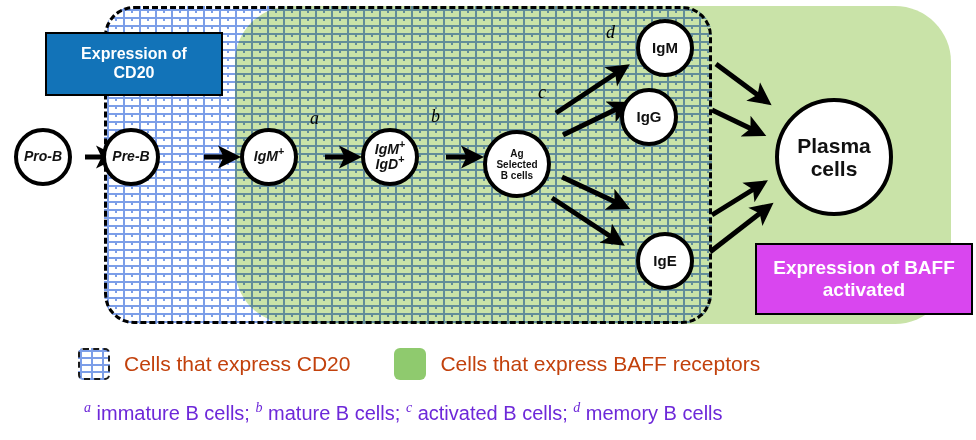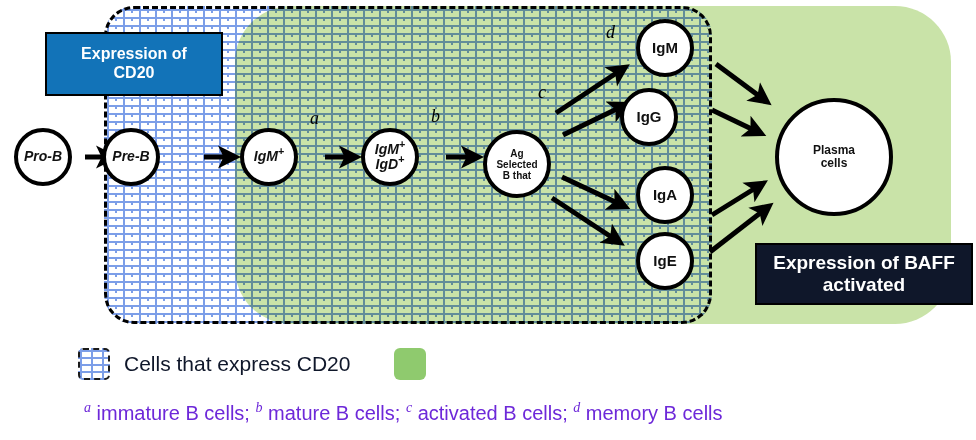--- a/index.html
+++ b/index.html
@@ -84,22 +84,22 @@
     top: 32px;
     width: 178px;
     height: 64px;
     background: #1273b8;
     font-size: 16px;
   }
   #baff-callout {
     left: 755px;
     top: 243px;
     width: 218px;
-    height: 62px;
-    background: #0f172a;
+    height: 72px;
+    background: #d946ef;
     font-size: 19px;
   }
 
   
   .cell {
     position: absolute;
     background: #ffffff;
     border: 4px solid #000000;
     border-radius: 50%;
     box-sizing: border-box;
@@ -109,21 +109,21 @@
     text-align: center;
     font-size: 15px;
     font-weight: bold;
     color: #111111;
     line-height: 1.1;
     z-index: 6;
   }
   .cell.small { width: 58px; height: 58px; font-size: 14px; font-style: italic; }
   .cell.mid   { width: 68px; height: 68px; font-size: 10px; margin-top: 8px; }
   .cell.ig    { width: 58px; height: 58px; font-size: 15px; }
-  .cell.plasma{ width: 118px; height: 118px; font-size: 12px; font-weight: bold; }
+  .cell.plasma{ width: 118px; height: 118px; font-size: 21px; font-weight: bold; }
 
   .cell sup {
     font-size: 0.78em;
     vertical-align: super;
     line-height: 0;
   }
 
   
   .marker {
     position: absolute;
@@ -177,21 +177,21 @@
       linear-gradient(#7c9ee8 2px, transparent 2px),
       linear-gradient(90deg, #7c9ee8 2px, transparent 2px);
     background-size: 11px 7px, 11px 7px;
   }
   #swatch-baff {
     background: #8fca6e;
     border-radius: 6px;
   }
   .legend-label {
     font-size: 21px;
-    color: #0f172a;
+    color: #c2410c;
     margin-left: 14px;
     white-space: nowrap;
   }
   #legend-gap { width: 44px; flex: none; }
   #legend-row2 {
     position: absolute;
     left: 84px;
     top: 62px;
     font-size: 20px;
     color: #6d28d9;
@@ -276,35 +276,32 @@
     <span>
       <span>IgM</span><sup>+</sup><br>
       <span>IgD</span><sup>+</sup>
     </span>
   </div>
 
   <div class="cell mid" style="left:483px; top:122px;">
     <span>
       <span>Ag</span><br>
       <span>Selected</span><br>
-      <span>B that</span>
+      <span>B cells</span>
     </span>
   </div>
 
   <div class="cell ig" style="left:636px; top:19px;">
     <span>IgM</span>
   </div>
 
   <div class="cell ig" style="left:620px; top:88px;">
     <span>IgG</span>
   </div>
 
-  <div class="cell ig" style="left:636px; top:166px;">
-    <span>IgA</span>
-  </div>
 
   <div class="cell ig" style="left:636px; top:232px;">
     <span>IgE</span>
   </div>
 
   <div class="cell plasma" style="left:775px; top:98px;">
     <span>
       <span>Plasma</span><br>
       <span>cells</span>
     </span>
@@ -317,20 +314,21 @@
 
   <div id="legend">
     <div id="legend-row1">
       <div class="legend-entry">
         <div class="legend-swatch" id="swatch-cd20"></div>
         <div class="legend-label">Cells that express CD20</div>
       </div>
       <div id="legend-gap"></div>
       <div class="legend-entry">
         <div class="legend-swatch" id="swatch-baff"></div>
+        <div class="legend-label">Cells that express BAFF receptors</div>
       </div>
     </div>
 
     <div id="legend-row2">
       <span class="sup">a</span><span> immature B cells; </span><span class="sup">b</span><span> mature B cells; </span><span class="sup">c</span><span> activated B cells; </span><span class="sup">d</span><span> memory B cells</span>
     </div>
   </div>
 
 </div>
 

